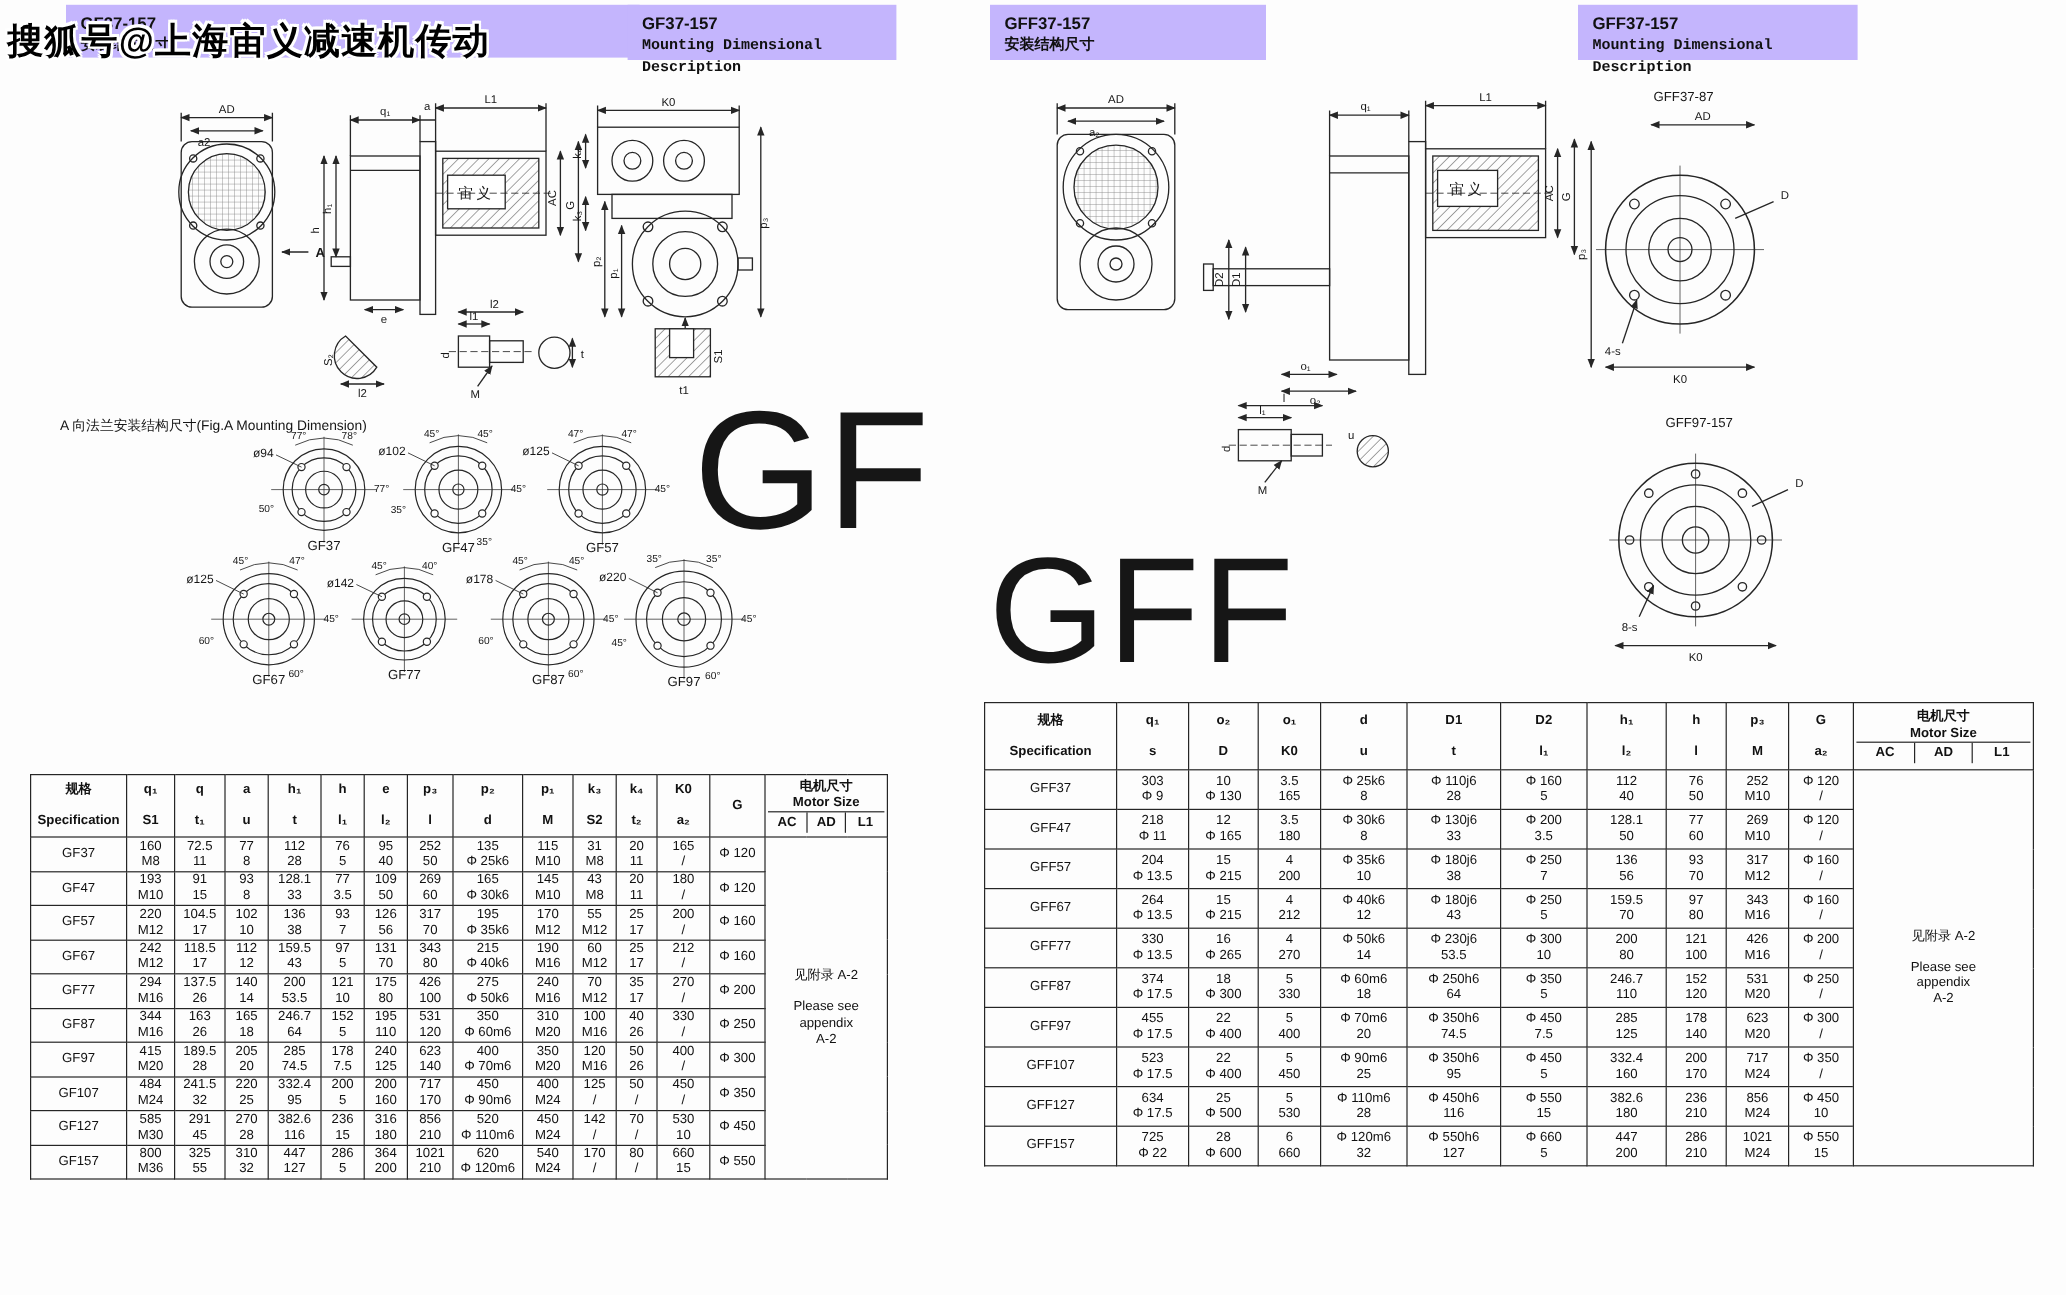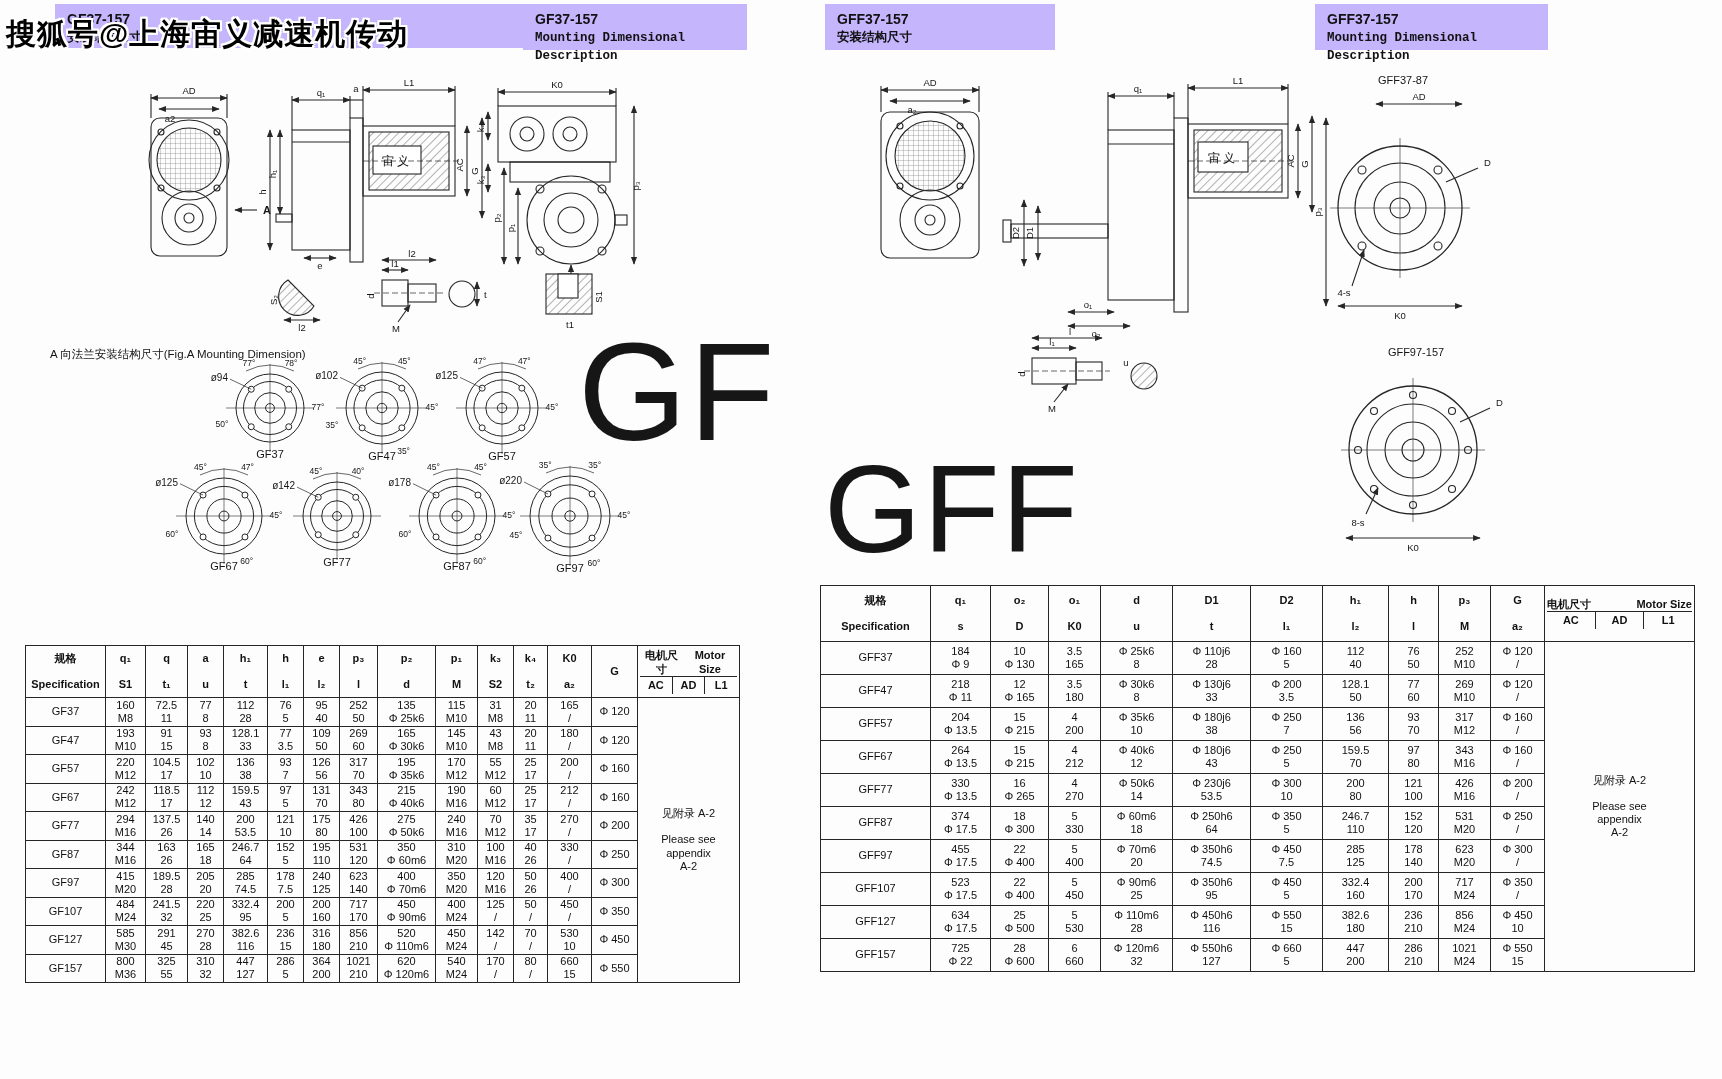--- a/index.html
+++ b/index.html
@@ -28,21 +28,21 @@
   
   .tbl-mount{position:absolute;}
   table.dim-table{border-collapse:collapse;table-layout:fixed;background:#fdfdfd;padding-left:10px;}
   table.dim-table th,table.dim-table td{border:1.2px solid #262626;padding:0 2px;text-align:center;
       vertical-align:middle;font-size:11px;line-height:1.2;overflow:hidden;font-weight:normal;}
   table.dim-table thead th{font-weight:bold;}
   table.t-gf thead tr{height:52px;}  table.t-gf tbody tr{height:28.5px;}
   table.t-gff thead tr{height:56px;} table.t-gff tbody tr{height:33px;}
   .hl2{margin-top:12px;}
   .mh{display:flex;flex-direction:column;height:100%;}
-  .mh .t{flex:1;display:flex;flex-direction:row;justify-content:space-between;font-weight:bold;}
+  .mh .t{flex:1;display:flex;flex-direction:column;justify-content:flex-end;font-weight:bold;}
   .mh .c{display:flex;border-top:1.2px solid #262626;height:17px;line-height:17px;}
   .mh .c span{flex:1;font-weight:bold;}
   .mh .c span + span{border-left:1.2px solid #262626;}
   td.note-cell{white-space:pre-line;font-size:11px;line-height:1.5;}
 </style>
 </head>
 <body>
 
 <div class="page">
 
@@ -1175,21 +1175,21 @@
                   <span>L1</span>
                 </div>
               </div>
             </th>
           </tr>
         </thead>
         <tbody>
           <tr>
             <th>GFF37</th>
             <td>
-              <div class="c1">184</div>
+              <div class="c1">303</div>
               <div class="c2">Φ 9</div>
             </td>
             <td>
               <div class="c1">10</div>
               <div class="c2">Φ 130</div>
             </td>
             <td>
               <div class="c1">3.5</div>
               <div class="c2">165</div>
             </td>

